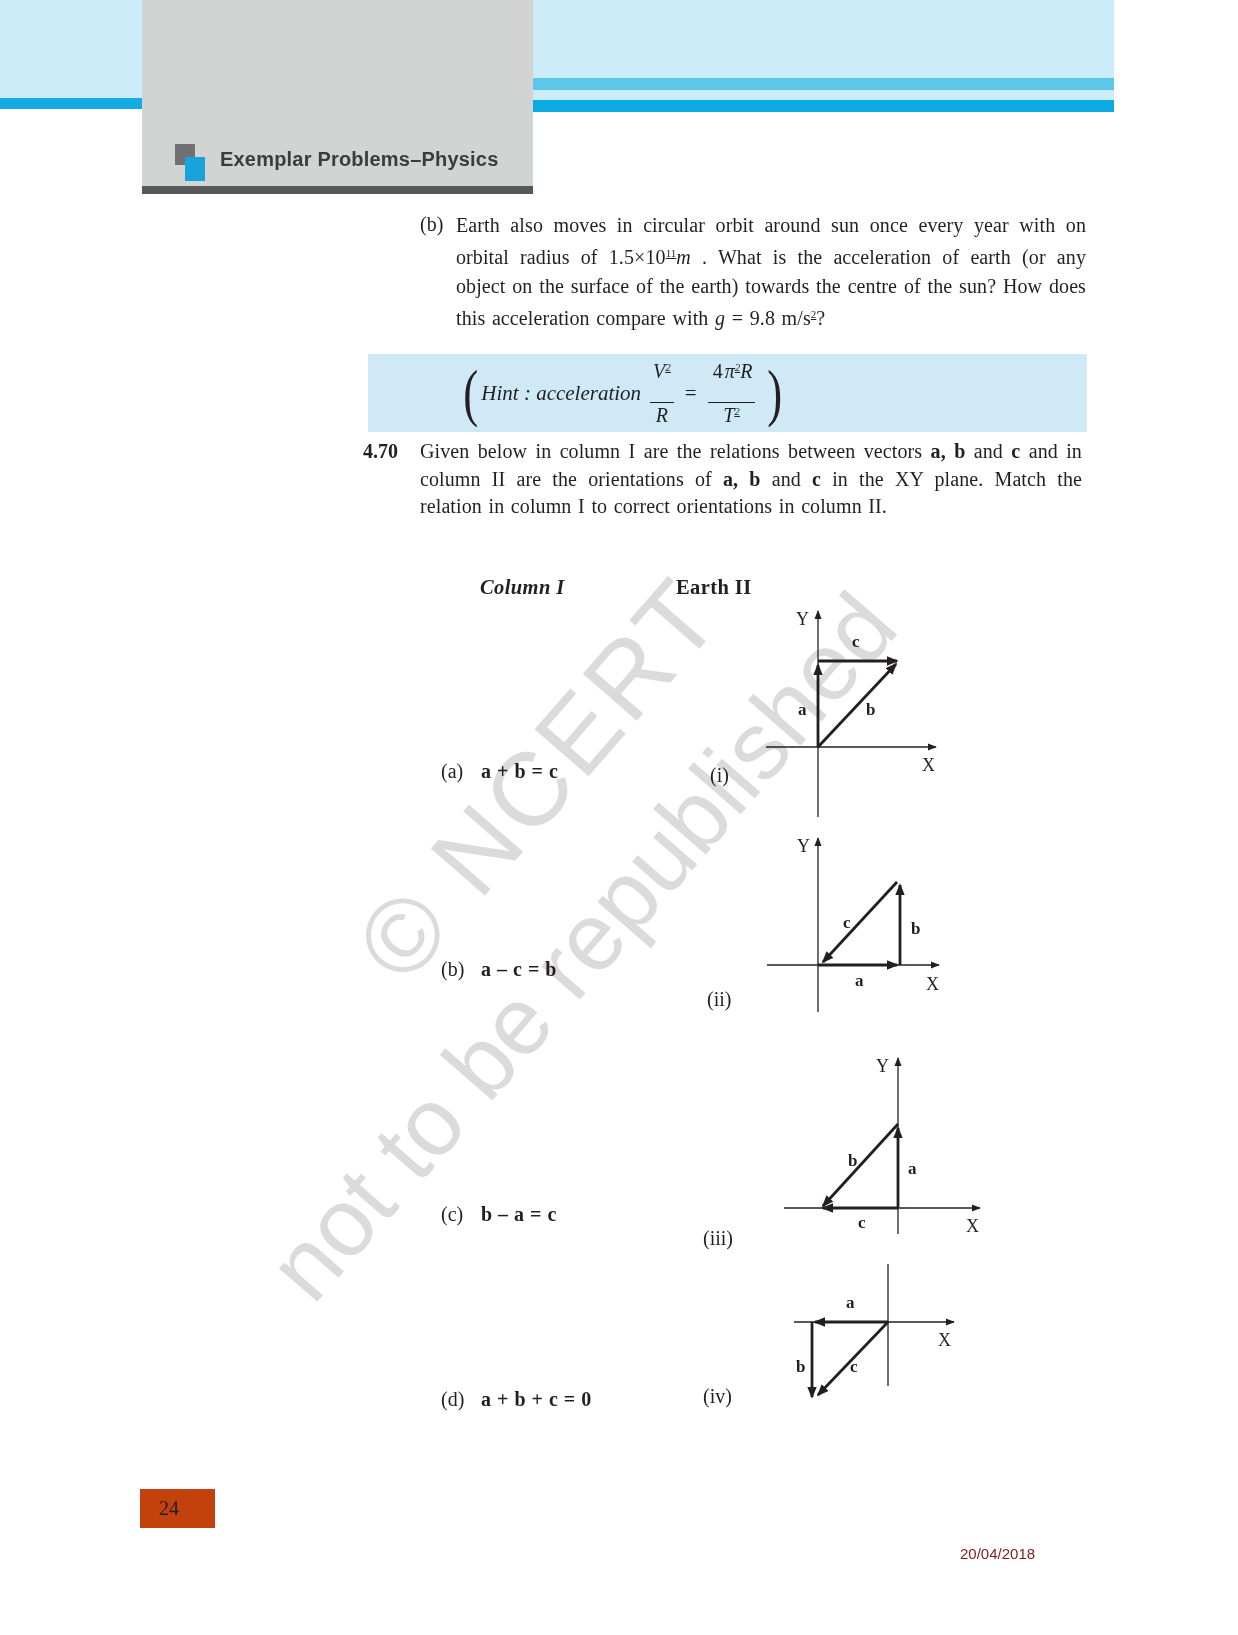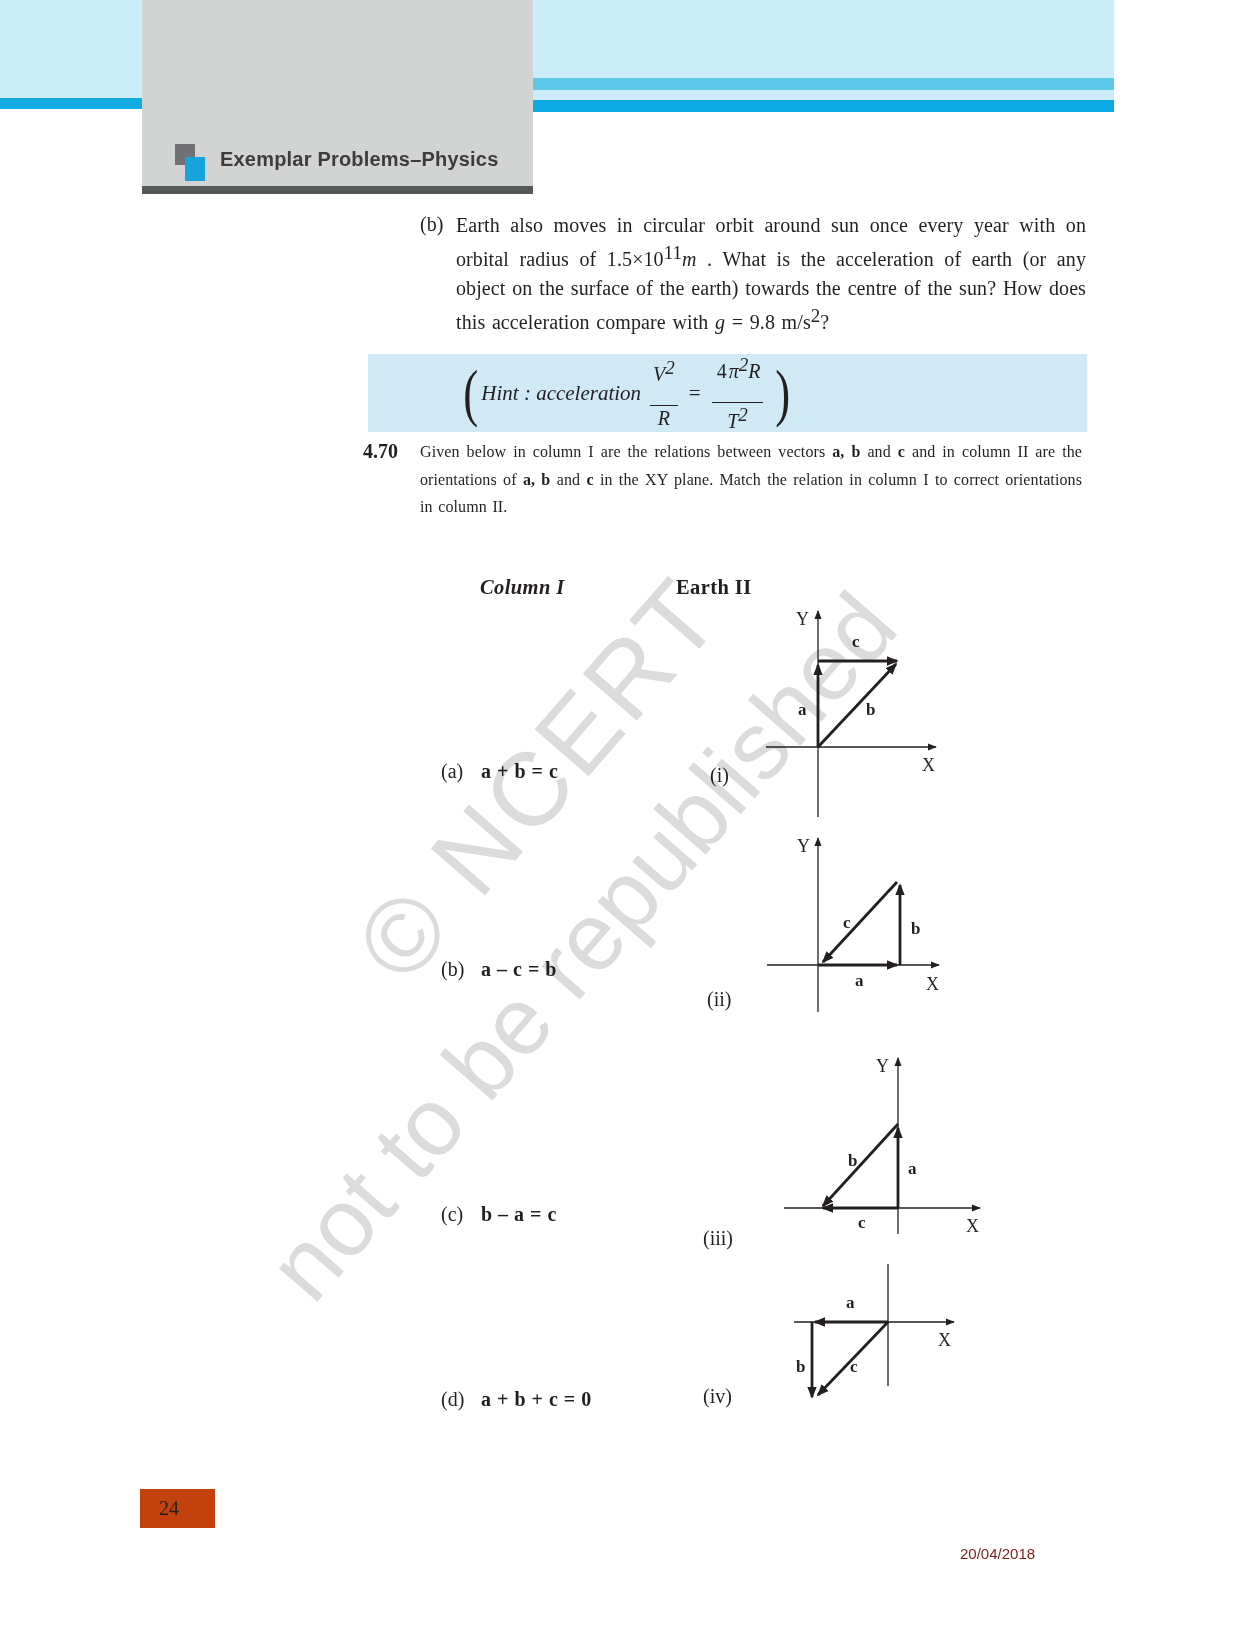--- a/index.html
+++ b/index.html
@@ -36,41 +36,41 @@
   .wm2 { left:288px; top:1230px; font-size:96px;
          transform:rotate(-49deg); transform-origin:left center; }
   
   .content { position:absolute; inset:0; z-index:1; }
   .qb-label { position:absolute; left:420px; top:213px; font-size:20px; }
   .qb-text {
     position:absolute; left:456px; top:211px; width:630px;
     font-size:20px; line-height:28.4px; text-align:justify;
     letter-spacing:0.1px; word-spacing:1.5px;
   }
-  .sup { font-size:19px; vertical-align:7px; letter-spacing:0; }
+  .sup { font-size:11px; vertical-align:7px; letter-spacing:0;text-decoration:underline; }
   .ital { font-style:italic; }
   
   .hint-box {
     position:absolute; left:368px; top:354px; width:719px; height:78px;
     background:#cfeaf6; display:flex; align-items:center;
   }
   .hint-formula { display:flex; align-items:center; margin-left:92px;
     font-size:21px; font-style:italic; }
   .paren { font-size:64px; font-weight:400; font-style:normal; line-height:58px;
     transform:scaleX(.7); color:#231f20; }
   .frac { display:inline-flex; flex-direction:column; align-items:center;
     margin:0 9px; line-height:1.12; font-size:20px; }
   .frac .num { border-bottom:1.7px solid #231f20; padding:0 3px 20px; }
   .frac .den { padding-top:1px; }
   .hint-eq { font-style:normal; margin:0 2px; }
   
   .q-number { position:absolute; left:363px; top:440px; font-size:20px; font-weight:700; }
   .q-text {
     position:absolute; left:420px; top:438px; width:662px;
-    font-size:16px; line-height:27.6px; text-align:justify;
+    font-size:20px; line-height:27.6px; text-align:justify;
     letter-spacing:0.1px; word-spacing:1.5px;
   }
   .bold { font-weight:700; }
   
   .col-head { position:absolute; top:576px; font-size:20.5px; font-weight:700; letter-spacing:0.4px; }
   .col-head.c1 { left:480px;font-style:italic; }
   .col-head.c2 { left:676px; }
   .rel-row { position:absolute; font-size:20px; white-space:nowrap; }
   .rel-label { display:inline-block; min-width:32px; }
   .rel-eq { font-weight:700; margin-left:8px; letter-spacing:0.5px; }

